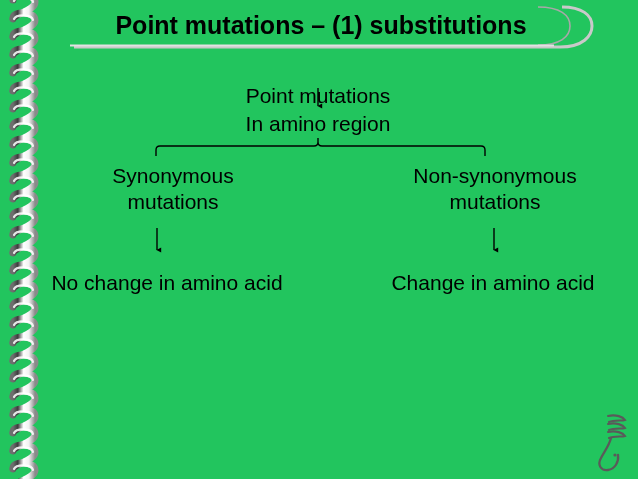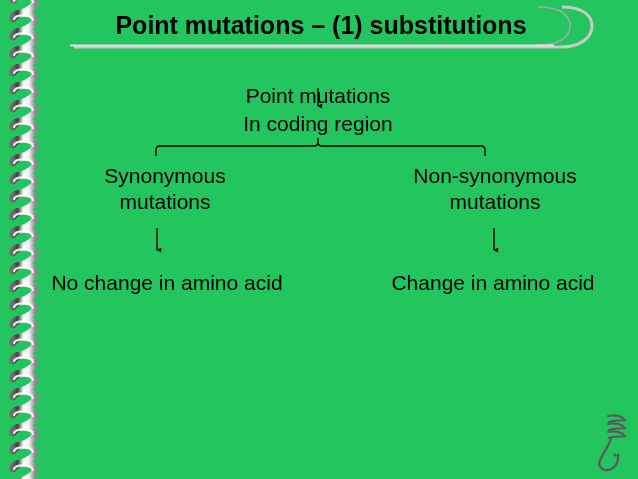--- a/index.html
+++ b/index.html
@@ -68,21 +68,21 @@
   .node {
     position: absolute;
     font-size: 21px;
     line-height: 26px;
     color: #000000;
     text-align: center;
     white-space: pre-line;
   }
   #node-root        { left: 168px; top: 58px;  width: 300px; margin-top: 25px; }
   #node-coding      { left: 168px; top: 111px; width: 300px; }
-  #node-syn         { left: 36px;  top: 163px; width: 258px; }
+  #node-syn         { left: 44px;  top: 163px; width: 258px; }
   #node-nonsyn      { left: 366px; top: 163px; width: 258px; }
   #node-nochange    { left: 12px;  top: 270px; width: 310px; }
   #node-change      { left: 338px; top: 270px; width: 310px; }
 
   #connectors {
     position: absolute;
     left: 0;
     top: 0;
     width: 638px;
     height: 479px;
@@ -173,21 +173,21 @@
       <path d="M 156 156 L 156 150 Q 156 146 160 146 L 314 146 Q 318 146 318 142
                L 318 138 L 318 142 Q 318 146 322 146 L 481 146 Q 485 146 485 150 L 485 156" fill="none" stroke="#000000" stroke-width="1.4" stroke-linecap="butt"></path>
 
       <line x1="157" y1="228" x2="157" y2="250" stroke="#000000" stroke-width="1.4" marker-end="url(#arrowhead)"></line>
 
       <line x1="494" y1="228" x2="494" y2="250" stroke="#000000" stroke-width="1.4" marker-end="url(#arrowhead)"></line>
     </svg>
 
     <div class="node" id="node-root">Point mutations</div>
 
-    <div class="node" id="node-coding">In coding region</div>
+    <div class="node" id="node-coding">In amino region</div>
 
     <div class="node" id="node-syn">Synonymous
 mutations</div>
 
     <div class="node" id="node-nonsyn">Non-synonymous
 mutations</div>
 
     <div class="node" id="node-nochange">No change in amino acid</div>
 
     <div class="node" id="node-change">Change in amino acid</div>

